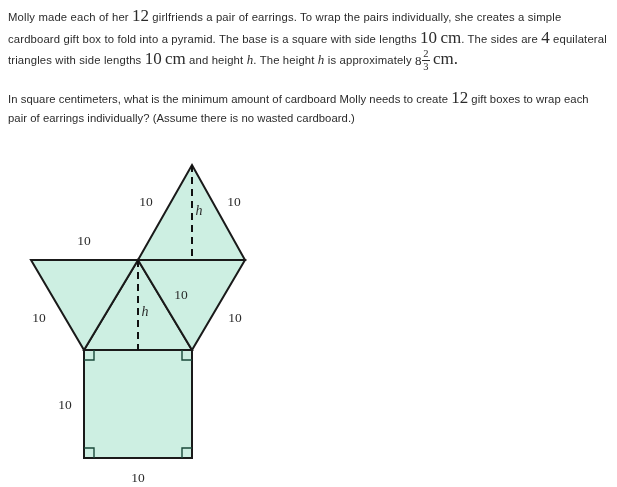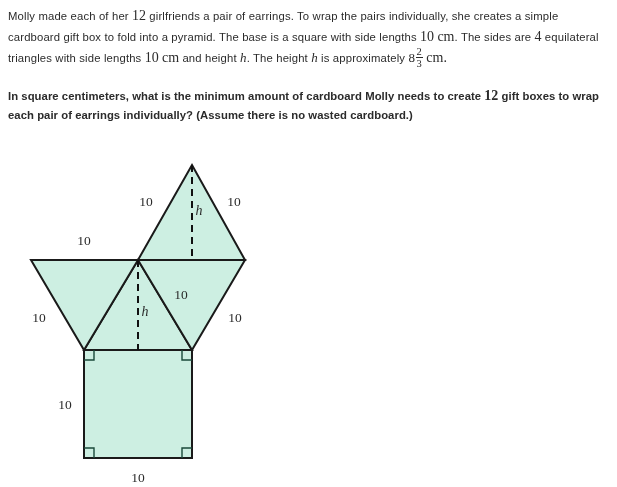--- a/index.html
+++ b/index.html
@@ -22,27 +22,27 @@
     width: 602px;
   }
   .para {
     font-size: 11.3px;
     line-height: 19.5px;
     letter-spacing: 0.15px;
     color: #2b2b2b;
     margin: 0;
   }
   .para.q {
-    font-weight: bold;
+    font-weight: normal;
     margin-top: 15px;
     letter-spacing: 0.05px;
   }
   .mathnum {
     font-family: "Liberation Serif", serif;
-    font-size: 14px;
+    font-size: 17px;
     letter-spacing: 0;
   }
   .mathvar {
     font-family: "Liberation Serif", serif;
     font-style: italic;
     font-size: 13px;
   }
   .mixedfrac {
     display: inline-block;
     vertical-align: middle;

